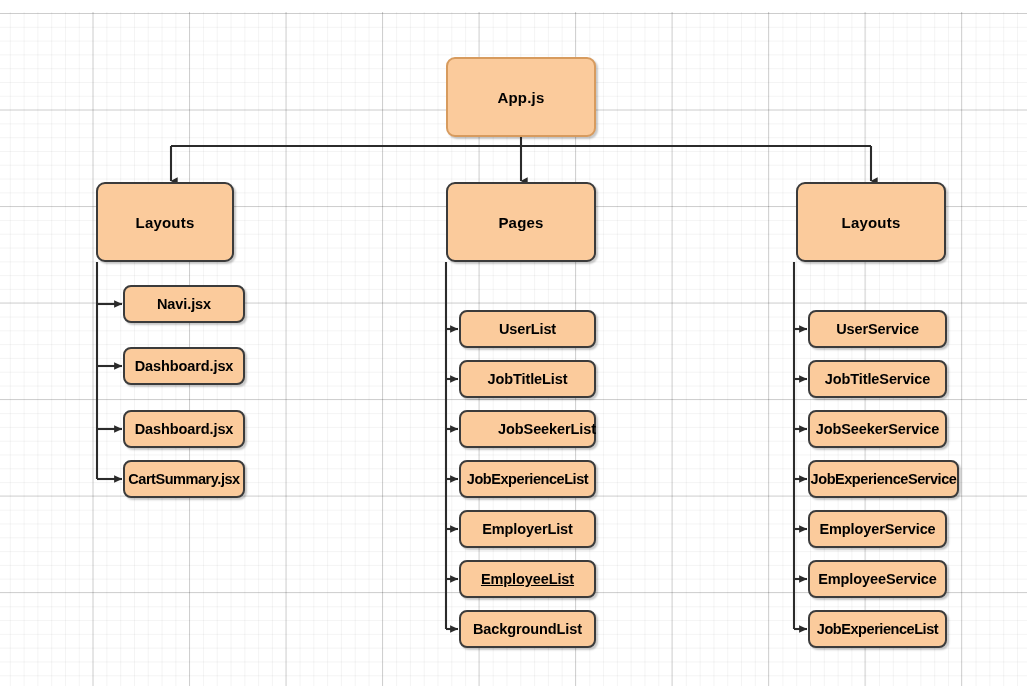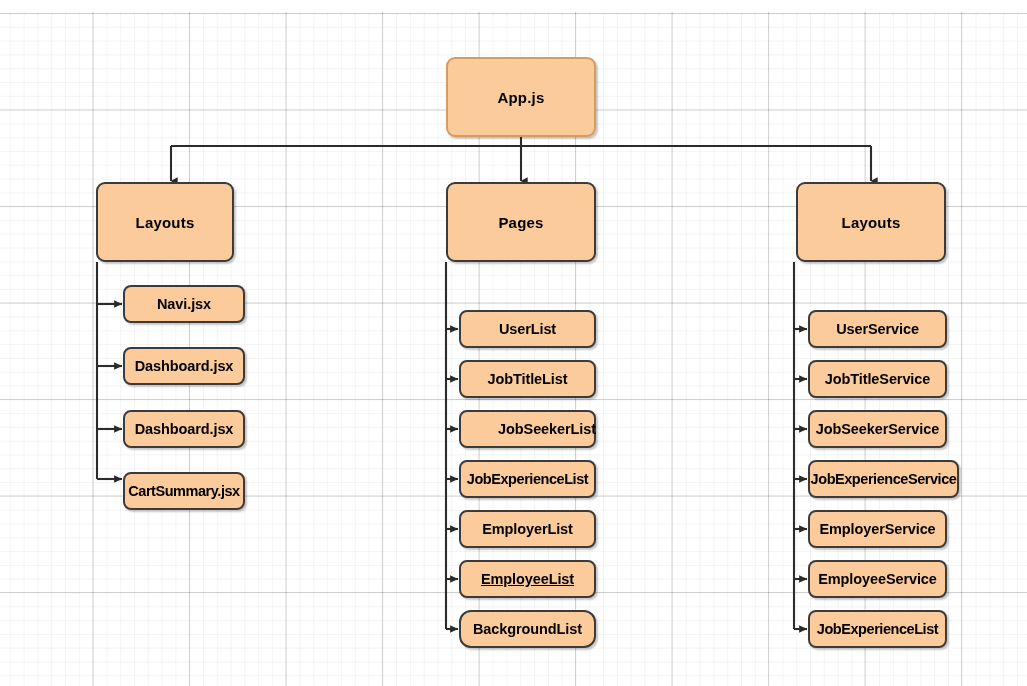--- a/index.html
+++ b/index.html
@@ -116,29 +116,29 @@
         <path d="M794,617 L807,617" marker-end="url(#arrowRight)"></path>
       </g>
   </svg>
 
   <div id="nodes">
       <div class="node root" style="left: 446px; top: 45px; width: 150px; height: 80px;">App.js</div>
       <div class="node group" style="left: 96px; top: 170px; width: 138px; height: 80px;">Layouts</div>
       <div class="node leaf" style="left: 123px; top: 273px; width: 122px; height: 38px;">Navi.jsx</div>
       <div class="node leaf" style="left: 123px; top: 335px; width: 122px; height: 38px;">Dashboard.jsx</div>
       <div class="node leaf" style="left: 123px; top: 398px; width: 122px; height: 38px;">Dashboard.jsx</div>
-      <div class="node leaf tight" style="left: 123px; top: 460px; width: 122px; height: 38px;">CartSummary.jsx</div>
+      <div class="node leaf tight" style="left: 123px; top: 448px; width: 122px; height: 38px;">CartSummary.jsx</div>
       <div class="node group" style="left: 446px; top: 170px; width: 150px; height: 80px;">Pages</div>
       <div class="node leaf" style="left: 459px; top: 298px; width: 137px; height: 38px;">UserList</div>
       <div class="node leaf" style="left: 459px; top: 348px; width: 137px; height: 38px;">JobTitleList</div>
       <div class="node leaf" style="left: 459px; top: 398px; width: 137px; height: 38px; padding-left: 39px;">JobSeekerList</div>
       <div class="node leaf tight" style="left: 459px; top: 448px; width: 137px; height: 38px;">JobExperienceList</div>
       <div class="node leaf" style="left: 459px; top: 498px; width: 137px; height: 38px;">EmployerList</div>
       <div class="node leaf" style="left: 459px; top: 548px; width: 137px; height: 38px; text-decoration: underline;">EmployeeList</div>
-      <div class="node leaf" style="left: 459px; top: 598px; width: 137px; height: 38px; border-radius: 12px;">BackgroundList</div>
+      <div class="node leaf" style="left: 459px; top: 598px; width: 137px; height: 38px;">BackgroundList</div>
       <div class="node group" style="left: 796px; top: 170px; width: 150px; height: 80px;">Layouts</div>
       <div class="node leaf" style="left: 808px; top: 298px; width: 139px; height: 38px;">UserService</div>
       <div class="node leaf" style="left: 808px; top: 348px; width: 139px; height: 38px;">JobTitleService</div>
       <div class="node leaf" style="left: 808px; top: 398px; width: 139px; height: 38px;">JobSeekerService</div>
       <div class="node leaf tight" style="left: 808px; top: 448px; width: 151px; height: 38px;">JobExperienceService</div>
       <div class="node leaf" style="left: 808px; top: 498px; width: 139px; height: 38px;">EmployerService</div>
       <div class="node leaf" style="left: 808px; top: 548px; width: 139px; height: 38px;">EmployeeService</div>
       <div class="node leaf tight" style="left: 808px; top: 598px; width: 139px; height: 38px;">JobExperienceList</div>
     </div>
 

